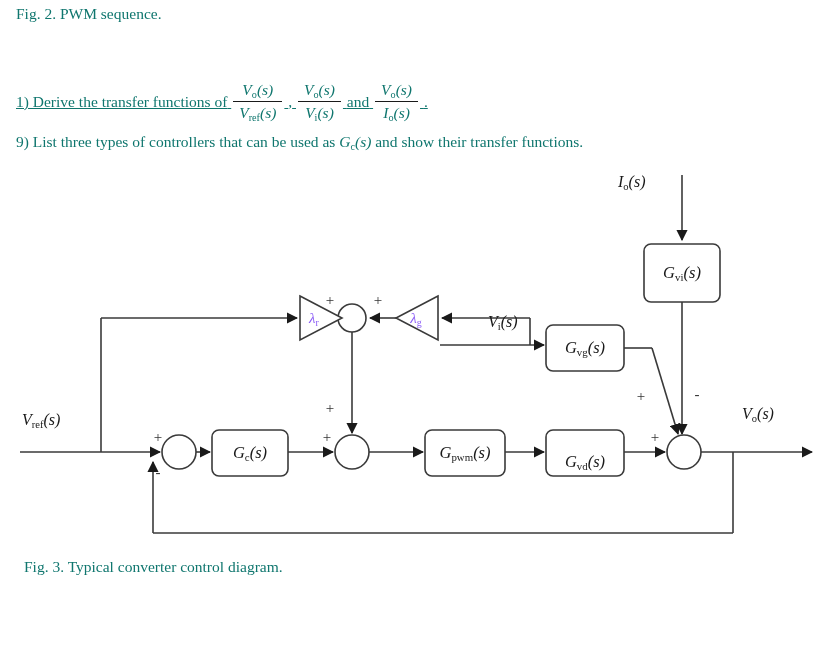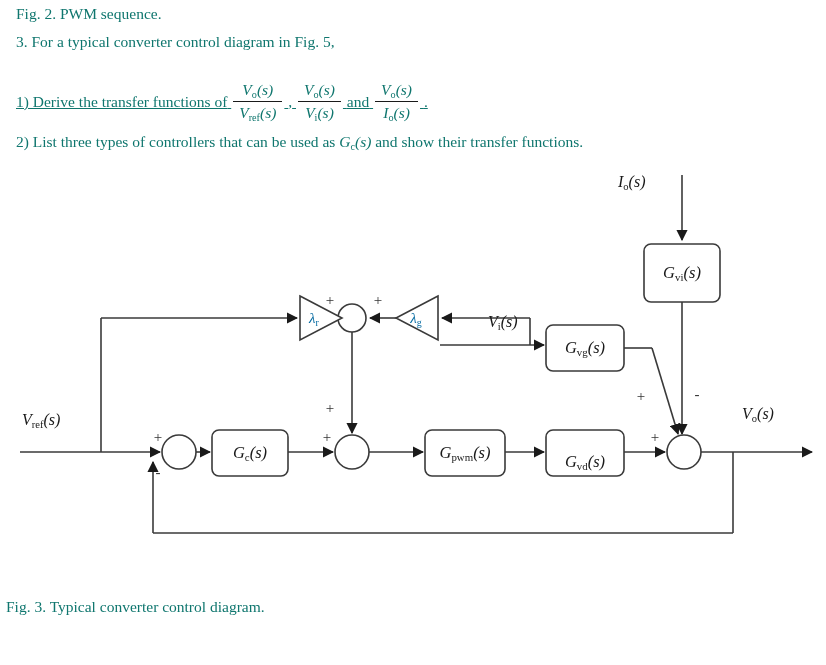--- a/index.html
+++ b/index.html
@@ -28,21 +28,21 @@
     font-family: "Liberation Serif", "DejaVu Serif", serif;
     font-size: 15.5px;
     color: #0f766e;
     white-space: nowrap;
     line-height: 1.1;
   }
   #line-fig2   { left: 16px;  top: 5px;  }
   #line-q3     { left: 16px;  top: 33px; }
   #line-q1     { left: 16px;  top: 82px; text-decoration: underline; }
   #line-q2     { left: 16px;  top: 133px; }
-  #fig3-caption{ left: 6px;  top: 558px; margin-top: 40px; }
+  #fig3-caption{ left: 24px;  top: 558px; }
 
   
   .it { font-style: italic; }
   .sub {
     font-size: 0.66em;
     vertical-align: -0.28em;
     font-style: normal;
   }
 
   
@@ -96,33 +96,32 @@
     font-family: "Liberation Serif", "DejaVu Serif", serif;
     font-size: 15px;
     color: #333333;
     transform: translate(-50%, -50%);
   }
   .tri-label {
     position: absolute;
     font-family: "Liberation Serif", "DejaVu Serif", serif;
     font-size: 15px;
     font-style: italic;
-    color: #0369a1;
+    color: #8b5cf6;
     transform: translate(-50%, -50%);
     white-space: nowrap;
   }
 </style>
 </head>
 <body>
 
 <div id="page">
 
   <div class="txt" id="line-fig2">Fig. 2. PWM sequence.</div>
 
-  <div class="txt" id="line-q3">3. For a typical converter control diagram in Fig. 5,</div>
 
   <div class="txt" id="line-q1">
     <span>1) Derive the transfer functions of</span>
     <span class="frac">
       <span class="num"><span class="it">V</span><span class="sub">o</span><span class="it">(s)</span></span>
       <span class="den"><span class="it">V</span><span class="sub">ref</span><span class="it">(s)</span></span>
     </span>
     <span>,</span>
     <span class="frac">
       <span class="num"><span class="it">V</span><span class="sub">o</span><span class="it">(s)</span></span>
@@ -130,21 +129,21 @@
     </span>
     <span>and</span>
     <span class="frac">
       <span class="num"><span class="it">V</span><span class="sub">o</span><span class="it">(s)</span></span>
       <span class="den"><span class="it">I</span><span class="sub">o</span><span class="it">(s)</span></span>
     </span>
     <span>.</span>
   </div>
 
   <div class="txt" id="line-q2">
-    <span>2) List three types of controllers that can be used as</span>
+    <span>9) List three types of controllers that can be used as</span>
     <span><span class="it">G</span><span class="sub">c</span><span class="it">(s)</span></span>
     <span>and show their transfer functions.</span>
   </div>
 
   <div id="diagram">
 
     <svg width="826" height="400" viewBox="0 160 826 400">
       <defs>
         <marker id="ah" viewBox="0 0 10 10" refX="9" refY="5" markerWidth="7" markerHeight="7" orient="auto-start-reverse">
           <path d="M 0 0 L 10 5 L 0 10 z" fill="#1a1a1a"></path>

